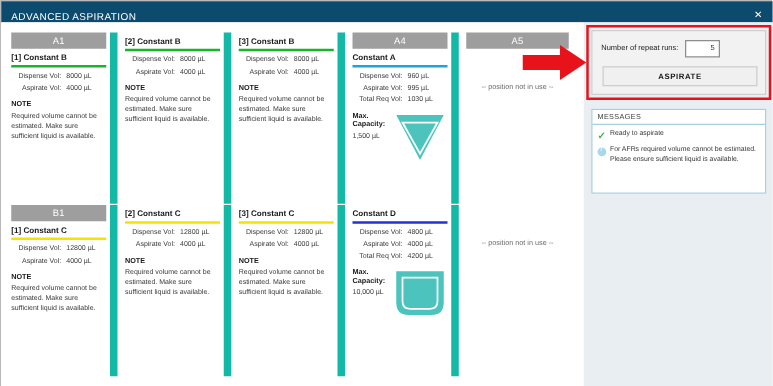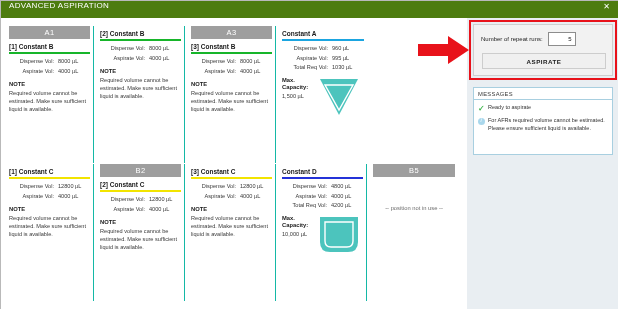--- a/index.html
+++ b/index.html
@@ -13,22 +13,22 @@
     position: relative;
     width: 618px; height: 309px;
     background: #ffffff;
     border: 1px solid #b9b9b9;
   }
 
   
   .titlebar {
     position: absolute; left: 0; top: 0;
     width: 618px; height: 17px;
-    background: #4d7c0f;
-    display: flex; align-items: flex-start;
+    background: #0c4a6e;
+    display: flex; align-items: flex-end;
     justify-content: space-between;
     padding: 0 6px 0 8px;
   }
   .titlebar .title {
     color: #ffffff;
     font-size: 8px;
     letter-spacing: .35px;
     font-weight: 400;
   }
   .titlebar .close {
@@ -62,21 +62,21 @@
     display: flex;
     gap: 3px;
     height: 137px;
   }
   .row + .row { margin-top: 1px; }
 
   .card {
     width: 88px;
     position: relative;
     background: #ffffff;
-    border-right: 1px solid #14b8a6;
+    border-right: 6px solid #14b8a6;
     padding: 0 3px;
   }
   .card:last-child { border-right: none; }
 
   .card-header {
     height: 13px;
     background: #9e9e9e;
     color: #ffffff;
     font-size: 7.5px;
     display: flex;
@@ -331,39 +331,39 @@
                 <span class="vol-label">Aspirate Vol:</span>
                 <span class="vol-value">4000 µL</span>
               </div>
             </div>
             <div class="note">
               <div class="note-title">NOTE</div>
               <div class="note-text">Required volume cannot be estimated. Make sure sufficient liquid is available.</div>
             </div>
           </div>
           <div class="card">
-            <div class="card-header">A3</div>
             <div class="card-title">[3] Constant B</div>
             <div class="underline" style="background: rgb(23, 181, 42);"></div>
             <div class="vols">
               <div class="vol-line">
                 <span class="vol-label">Dispense Vol:</span>
                 <span class="vol-value">8000 µL</span>
               </div>
               <div class="vol-line">
                 <span class="vol-label">Aspirate Vol:</span>
                 <span class="vol-value">4000 µL</span>
               </div>
             </div>
             <div class="note">
               <div class="note-title">NOTE</div>
               <div class="note-text">Required volume cannot be estimated. Make sure sufficient liquid is available.</div>
             </div>
           </div>
           <div class="card">
+            <div class="card-header">A4</div>
             <div class="card-title">Constant A</div>
             <div class="underline" style="background: rgb(27, 165, 224);"></div>
             <div class="vols">
               <div class="vol-line">
                 <span class="vol-label">Dispense Vol:</span>
                 <span class="vol-value">960 µL</span>
               </div>
               <div class="vol-line">
                 <span class="vol-label">Aspirate Vol:</span>
                 <span class="vol-value">995 µL</span>
@@ -379,42 +379,46 @@
                 <div class="cap-value">1,500 µL</div>
               </div>
               <div class="vessel">
                 <svg width="42" height="40" viewBox="0 0 42 40">
                   <path d="M2 2 L40 2 L21 38 Z" fill="#4cc4bd"></path>
                   <path d="M7 8 L35 8 L21 33 Z" fill="none" stroke="#ffffff" stroke-width="1.4"></path>
                 </svg>
               </div>
             </div>
           </div>
+          <div class="card">
+            <div class="card-header">A5</div>
+            <div class="empty-text">-- position not in use --</div>
+          </div>
         </div>
       <div class="row" id="row-b">
           <div class="card">
+            <div class="card-header">B1</div>
             <div class="card-title">[1] Constant C</div>
             <div class="underline" style="background: rgb(242, 228, 0);"></div>
             <div class="vols">
               <div class="vol-line">
                 <span class="vol-label">Dispense Vol:</span>
                 <span class="vol-value">12800 µL</span>
               </div>
               <div class="vol-line">
                 <span class="vol-label">Aspirate Vol:</span>
                 <span class="vol-value">4000 µL</span>
               </div>
             </div>
             <div class="note">
               <div class="note-title">NOTE</div>
               <div class="note-text">Required volume cannot be estimated. Make sure sufficient liquid is available.</div>
             </div>
           </div>
           <div class="card">
-            <div class="card-header">B2</div>
             <div class="card-title">[2] Constant C</div>
             <div class="underline" style="background: rgb(242, 228, 0);"></div>
             <div class="vols">
               <div class="vol-line">
                 <span class="vol-label">Dispense Vol:</span>
                 <span class="vol-value">12800 µL</span>
               </div>
               <div class="vol-line">
                 <span class="vol-label">Aspirate Vol:</span>
                 <span class="vol-value">4000 µL</span>
@@ -467,21 +471,20 @@
               </div>
               <div class="vessel">
                 <svg width="42" height="40" viewBox="0 0 42 40">
                   <path d="M2 2 L40 2 L40 27 Q40 37 30 37 L12 37 Q2 37 2 27 Z" fill="#4cc4bd"></path>
                   <path d="M7 7 L35 7 L35 26 Q35 32 29 32 L13 32 Q7 32 7 26 Z" fill="none" stroke="#ffffff" stroke-width="1.4"></path>
                 </svg>
               </div>
             </div>
           </div>
           <div class="card">
-            <div class="card-header">B5</div>
             <div class="empty-text">-- position not in use --</div>
           </div>
         </div>
     </div>
 
     <div class="side-area">
 
       <div class="runs-box">
         <div class="runs-row">
           <span class="runs-label">Number of repeat runs:</span>

